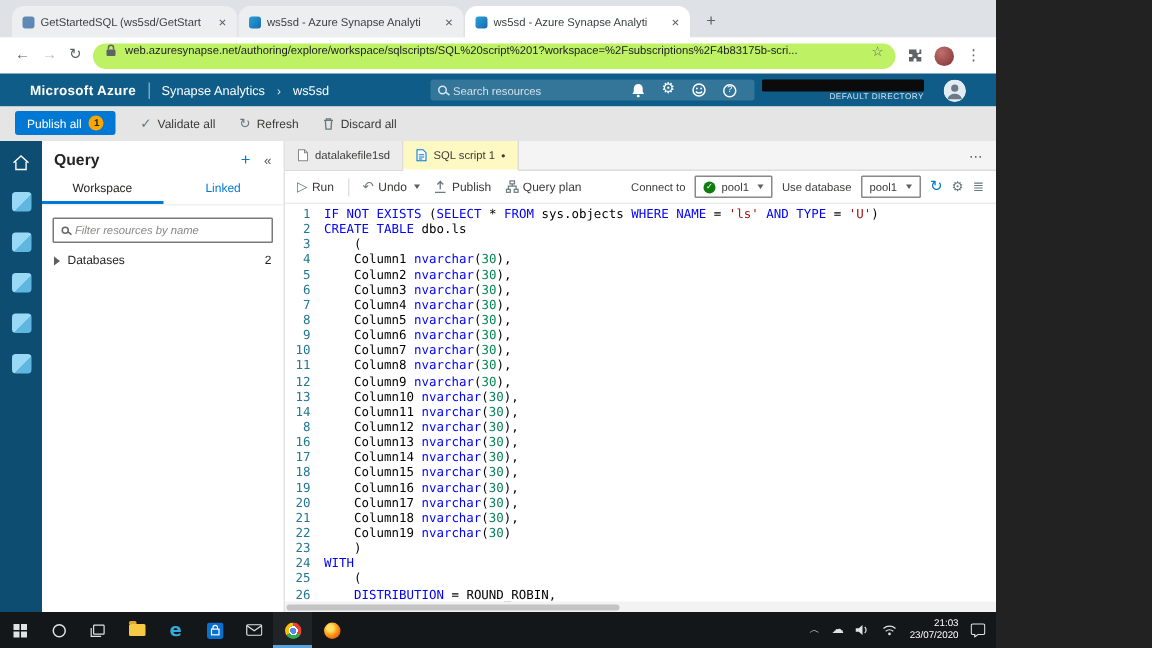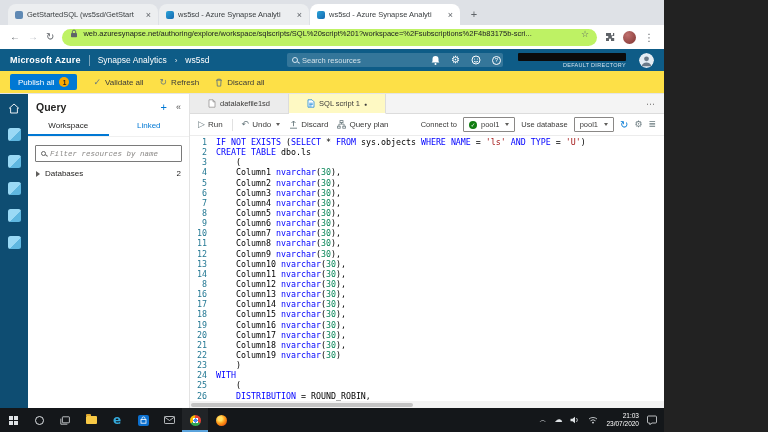--- a/index.html
+++ b/index.html
@@ -22,73 +22,73 @@
   .addressbar{position:absolute;top:25px;left:0;right:0;height:24px;background:#fff;display:flex;align-items:center;gap:8px;padding:0 10px}
   .navbtn{font-size:10px;color:#5f6368;line-height:1}
   .navbtn.disabled{color:#bdc1c6}
   .urlfield{flex:1;height:17px;background:#bef264;border-radius:9px;display:flex;gap:5px;padding:0 8px;min-width:0}
   .url{flex:1;font-size:7.5px;color:#202124;white-space:nowrap;overflow:hidden;text-overflow:ellipsis}
   .star{font-size:9px;color:#5f6368;flex:none}
   .avatar-chip{width:13px;height:13px;border-radius:50%;background:radial-gradient(circle at 35% 30%,#c0706e,#7e3230);flex:none}
   .kebab{font-size:10px;color:#5f6368}
 
   
-  .azurebar{position:absolute;top:49px;left:0;right:0;height:22px;background:var(--topbar,#0e5c87);display:flex;align-items:center;padding:0 10px;gap:8px;color:#fff}
+  .azurebar{position:absolute;top:49px;left:0;right:0;height:22px;background:var(--topbar,#0e5c87);display:flex;align-items:center;padding:0 20px;gap:8px;color:#fff}
   .az-brand{font-size:9px;font-weight:700;letter-spacing:.2px}
   .az-sep{width:1px;height:11px;background:rgba(255,255,255,.45)}
   .az-prod,.az-ws{font-size:8.5px}
   .az-chev{font-size:8px;opacity:.85}
   .az-search{position:absolute;left:287px;top:4px;width:216px;height:14px;background:rgba(255,255,255,.16);border-radius:2px;display:flex;align-items:center;gap:4px;padding:0 5px}
   .az-search input{flex:1;background:transparent;border:none;outline:none;color:#fff;font-size:7.5px;font-family:inherit;min-width:0}
   .az-search input::placeholder{color:rgba(255,255,255,.78)}
   .mag{width:6px;height:6px;border:1px solid #d7e7f2;border-radius:50%;position:relative;flex:none}
   .mag::after{content:'';position:absolute;width:3px;height:1px;background:#d7e7f2;right:-2.5px;bottom:-1px;transform:rotate(40deg)}
   .az-icons{margin-left:auto;display:flex;align-items:center;gap:11px}
   .az-ic{display:flex;align-items:center;line-height:1}
   .gear-ch{font-size:10px;color:#fff}
   .help-badge{width:9px;height:9px;border:1px solid #fff;border-radius:50%;font-size:6px;display:flex;align-items:center;justify-content:center}
   .az-dir{display:flex;flex-direction:column;align-items:flex-end;gap:1px;margin-left:9px}
   .redacted{width:108px;height:8px;background:#0b0b0b;border-radius:1px}
   .dir-label{font-size:5.5px;color:#cfe0ec;letter-spacing:.3px}
   .az-avatar{width:15px;height:15px;border-radius:50%;overflow:hidden;flex:none;margin-left:5px}
 
   
-  .cmdbar{position:absolute;top:71px;left:0;right:0;height:23px;background:#fde047;border-bottom:1px solid #e5e5e5;display:flex;align-items:center;gap:16px;padding:0 10px}
+  .cmdbar{position:absolute;top:71px;left:0;right:0;height:23px;background:#e5e5e5;border-bottom:1px solid #e5e5e5;display:flex;align-items:center;gap:16px;padding:0 10px}
   .publish-btn{display:flex;align-items:center;gap:5px;background:var(--accent,#0078d4);color:#fff;font-size:8px;padding:3px 8px;border-radius:2px}
   .badge{width:10px;height:10px;border-radius:50%;background:var(--badge,#f8a800);color:#252423;font-size:6.5px;display:flex;align-items:center;justify-content:center;font-weight:700}
   .cmd-item{display:flex;align-items:center;gap:4px;font-size:8px;color:#3b3a39}
   .cmd-ic{color:#69797e;font-size:9px;line-height:1}
 
   
   .leftnav{position:absolute;top:94px;bottom:24px;left:0;width:28px;background:var(--leftnav,#0e4d72);display:flex;flex-direction:column;align-items:center;padding-top:9px;gap:14px}
   .hubicon{width:13px;height:13px;border-radius:2.5px;background:linear-gradient(135deg,#9ad9f5 55%,#5fb7e0 55%)}
 
   
   .datapanel{position:absolute;top:94px;bottom:24px;left:28px;width:162px;background:#fff;border-right:1px solid #e3e3e3}
   .dp-head{display:flex;align-items:center;padding:7px 8px 3px}
   .dp-title{font-size:10.5px;font-weight:700;color:#252423;flex:1}
   .dp-plus{color:var(--accent,#0078d4);font-size:11px;margin-right:9px}
   .dp-collapse{color:#555;font-size:9px}
   .dp-tabs{display:flex;margin-top:2px;border-bottom:1px solid #f0f0f0}
   .dp-tab{flex:1;text-align:center;font-size:8px;padding:3px 0 4px;color:#252423}
   .dp-tab.active{border-bottom:2px solid var(--accent,#0078d4)}
   .dp-tab.linked{color:var(--accent,#0078d4)}
   .dp-filter{margin:8px 7px 0;height:17px;border:1px solid #7a7a7a;border-radius:1px;display:flex;align-items:center;gap:4px;padding:0 5px}
-  .dp-filter input{flex:1;border:none;outline:none;font-size:7.5px;font-style:italic;color:#333;font-family:Liberation Mono, monospace;min-width:0}
+  .dp-filter input{flex:1;border:none;outline:none;font-size:7.5px;font-style:italic;color:#333;font-family:Liberation Sans, sans-serif;min-width:0}
   .dp-filter input::placeholder{color:#8a8886}
   .mag2{width:5px;height:5px;border:1px solid #666;border-radius:50%;position:relative;flex:none}
   .mag2::after{content:'';position:absolute;width:3px;height:1px;background:#666;right:-2.5px;bottom:-1px;transform:rotate(40deg)}
   .dp-row{display:flex;align-items:center;gap:5px;padding:7px 8px;font-size:8px;color:#252423}
   .tri-right{width:0;height:0;border-top:3px solid transparent;border-bottom:3px solid transparent;border-left:4px solid #605e5c;flex:none}
   .dp-count{margin-left:auto}
 
   
   .editor{position:absolute;top:94px;bottom:24px;left:190px;right:0;background:#fff}
   .edtabs{height:20px;background:#f4f4f4;border-bottom:1px solid #dcdcdc;display:flex;align-items:stretch}
-  .edtab{display:flex;align-items:center;gap:4px;padding:0 18px;font-size:7.5px;color:#3b3a39;border-right:1px solid #dcdcdc}
+  .edtab{display:flex;align-items:center;gap:4px;padding:0 8px;font-size:7.5px;color:#3b3a39;border-right:1px solid #dcdcdc}
   .edtab.inactive{background:#ececec}
   .edtab.active{background:#fef9c3;margin-bottom:-1px;border-bottom:1px solid #fff}
   .dirty{font-size:5px;color:#3b3a39}
   .edtabs-more{margin-left:auto;align-self:center;padding-right:9px;color:#605e5c;font-size:9px}
   .sqlbar{height:22px;display:flex;align-items:center;gap:9px;padding:0 8px;border-bottom:1px solid #ececec;font-size:8px;color:#3b3a39;background:#fff}
   .sb-item{display:flex;align-items:center;gap:3px}
   .sb-ichar{color:#69797e;font-size:9px;line-height:1}
   .sb-sep{width:1px;height:12px;background:#e1e1e1}
   .sb-caret{width:0;height:0;border-left:2.6px solid transparent;border-right:2.6px solid transparent;border-top:3.2px solid #605e5c;margin-left:2px}
   .sb-right{margin-left:auto;display:flex;align-items:center;gap:6px}
@@ -302,21 +302,21 @@
         <span class="sb-ichar">↶</span>
         <span>Undo</span>
         <span class="sb-caret"></span>
       </div>
       <div class="sb-item">
         <span style="display:flex">
           <svg width="9" height="9" viewBox="0 0 9 9" fill="none" stroke="#69797e" stroke-width="0.9">
               <path d="M1 8.2h7M4.5 6.2V1M2.5 3l2-2 2 2"></path>
             </svg>
         </span>
-        <span>Discard</span>
+        <span>Publish</span>
       </div>
       <div class="sb-item">
         <span style="display:flex">
           <svg width="9" height="9" viewBox="0 0 9 9" fill="none" stroke="#69797e" stroke-width="0.8">
               <rect x="3" y="0.6" width="3" height="2"></rect>
               <rect x="0.6" y="6.2" width="2.6" height="2"></rect>
               <rect x="5.8" y="6.2" width="2.6" height="2"></rect>
               <path d="M4.5 2.6v1.5M1.9 6.2V4.1h5.2v2.1"></path>
             </svg>
         </span>

